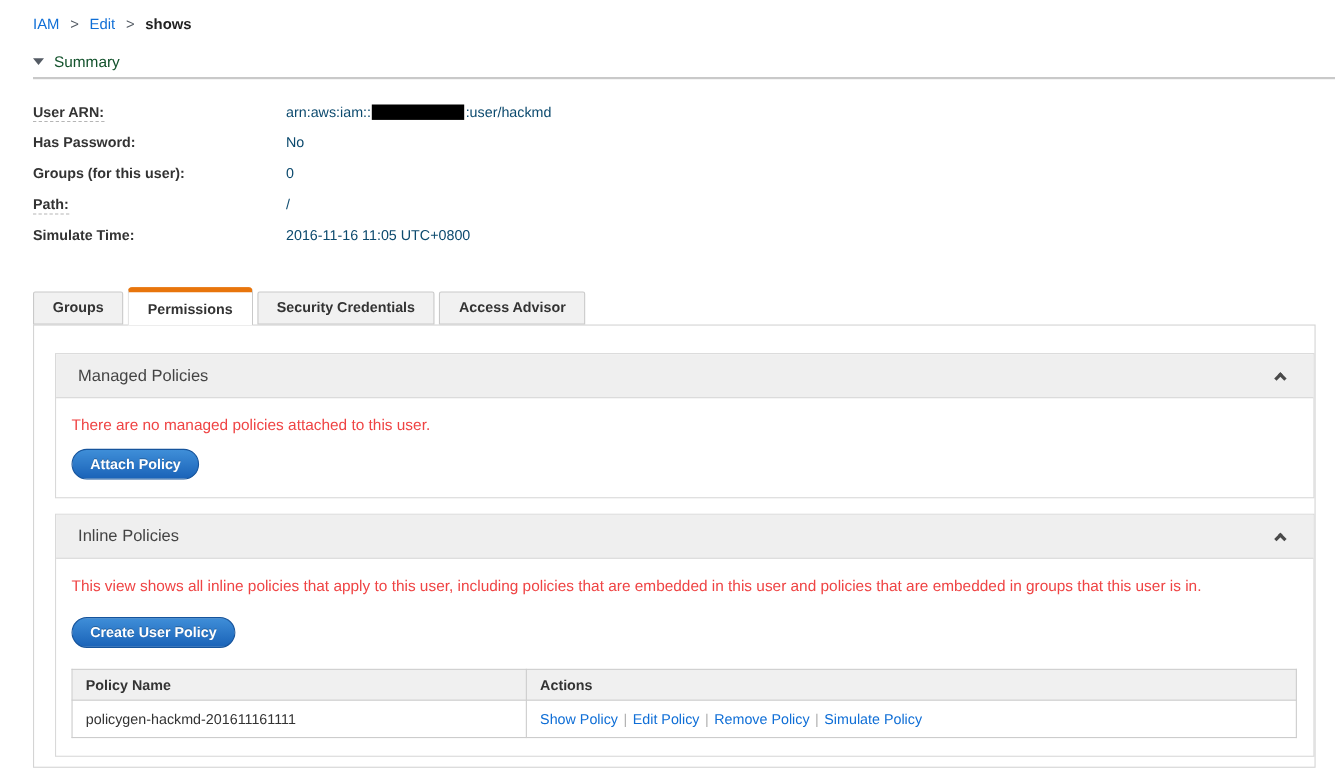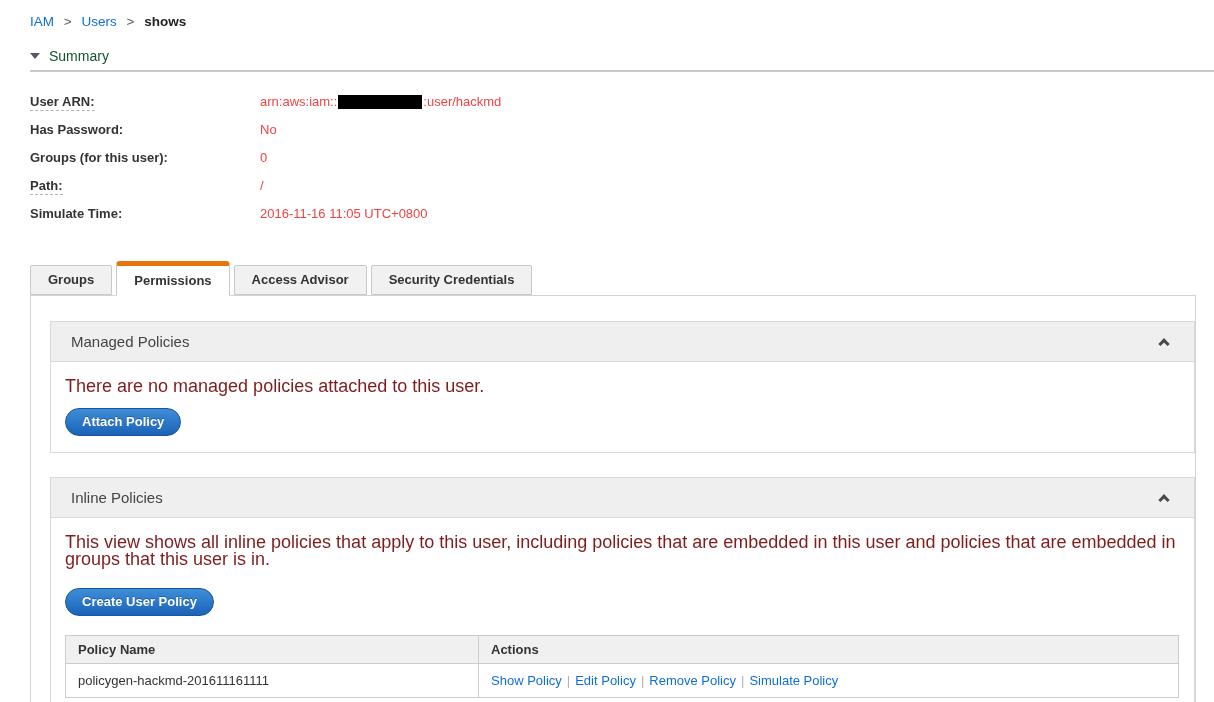--- a/index.html
+++ b/index.html
@@ -26,21 +26,21 @@
   }
   .summary-title { font-size: 14px; color: #14532d; }
   .rule { border: none; border-top: 2px solid #c9c9c9; margin: 6px 0 0 30px; }
 
   
   .summary-fields { margin: 15px 0 0 30px; }
   .field-row { display: flex; height: 28px; align-items: center; }
   .field-label { width: 230px; flex: none; }
   .label-text { font-weight: bold; color: #333; }
   .label-text.dashed { border-bottom: 1px dashed #b5b5b5; padding-bottom: 1px; }
-  .field-value { color: #ef4444; }
+  .field-value { color: #0c4a6e; }
   .redacted {
     display: inline-block; width: 84px; height: 14px;
     background: var(--redaction-black, #000); vertical-align: text-bottom; margin: 0 1px;
   }
 
   
   .tabs { display: flex; align-items: flex-end; gap: 4px; margin: 34px 0 0 30px; position: relative; z-index: 2; }
   .tab {
     height: 30px; line-height: 28px; padding: 0 17px;
     background: #f1f1f1; border: 1px solid #c9c9c9; border-radius: 2px 2px 0 0;
@@ -53,33 +53,33 @@
     cursor: default;
   }
 
   
   .panel {
     margin: 0 18px 0 30px; border: 1px solid #d4d4d4; background: #fff;
     padding: 25px 0 9px 19px;
   }
 
   
-  .policy-section { border: 1px solid #d9d9d9; margin-bottom: 24px; }
+  .policy-section { border: 1px solid #d9d9d9; margin-bottom: 14px; }
   .policy-section:last-child { margin-bottom: 0; }
   .section-header {
     position: relative; background: #efefef; border-bottom: 1px solid #d9d9d9;
     padding: 11px 20px; font-size: 15px; color: #444; cursor: pointer; height: 40px;
   }
   .chevron-up {
     position: absolute; right: 26px; top: 18px; width: 8px; height: 8px;
     border-top: 3px solid #4a4a4a; border-left: 3px solid #4a4a4a;
     transform: rotate(45deg); cursor: pointer;
   }
   .section-body { padding: 16px 15px 16px 14px; }
-  .section-body p { margin: 0; font-size: 18px; color: #7f1d1d; line-height: 17px; }
+  .section-body p { margin: 0; font-size: 14px; color: #ef4444; line-height: 17px; }
 
   
   .btn-primary {
     display: inline-block; margin-top: 13px; height: 28px; padding: 0 16px;
     background: linear-gradient(var(--button-blue-top, #3f8ed8), var(--button-blue-bottom, #1a63b8));
     border: 1px solid #16549c; border-radius: 14px;
     color: #fff; font-weight: bold; font-size: 13px; line-height: 26px;
     font-family: inherit; cursor: pointer; text-shadow: 0 -1px 0 rgba(0,0,0,.25);
   }
   .btn-primary.mt-lg { margin-top: 20px; }
@@ -94,21 +94,21 @@
   .pipe { color: #b0b0b0; margin: 0 5px; }
 </style>
 </head>
 <body>
 
 <div class="page">
 
   <div class="breadcrumb">
     <a>IAM</a>
     <span class="sep">&gt;</span>
-    <a>Users</a>
+    <a>Edit</a>
     <span class="sep">&gt;</span>
     <span class="current">shows</span>
   </div>
 
   <div class="summary-header">
     <span class="disclosure-triangle"></span>
     <span class="summary-title">Summary</span>
   </div>
   <hr class="rule">
 
@@ -131,22 +131,22 @@
     </div>
     <div class="field-row">
       <span class="field-label"><span class="label-text">Simulate Time:</span></span>
       <span class="field-value">2016-11-16 11:05 UTC+0800</span>
     </div>
   </div>
 
   <div class="tabs">
     <div class="tab">Groups</div>
     <div class="tab active">Permissions</div>
+    <div class="tab">Security Credentials</div>
     <div class="tab">Access Advisor</div>
-    <div class="tab">Security Credentials</div>
   </div>
 
   <div class="panel">
 
     <section class="policy-section">
       <div class="section-header">
         <span class="section-title">Managed Policies</span>
         <span class="chevron-up"></span>
       </div>
       <div class="section-body">

